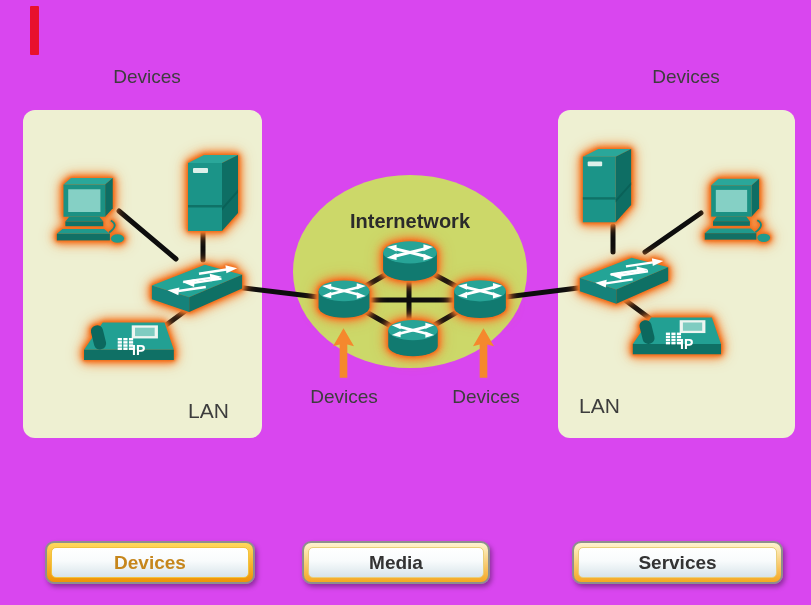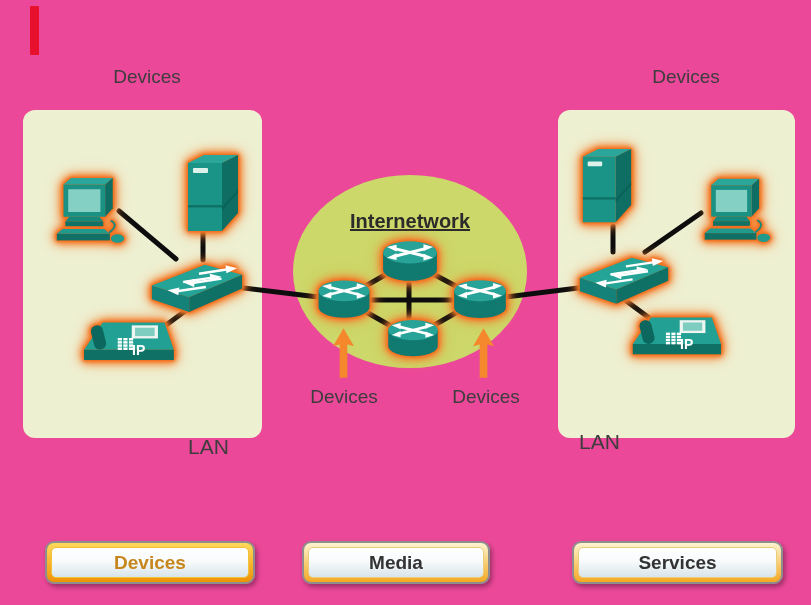--- a/index.html
+++ b/index.html
@@ -1,23 +1,23 @@
 <!DOCTYPE html>
 <html><head>
 <meta charset="utf-8">
 <style>
   html,body{margin:0;padding:0;background:#fff;}
-  #stage{position:relative;width:811px;height:605px;background:#ec4899;overflow:hidden;
+  #stage{position:relative;width:811px;height:605px;background:#d946ef;overflow:hidden;
          font-family:"Liberation Sans","DejaVu Sans",sans-serif;}
   .abs{position:absolute;}
   .lan-panel{background:#eef0d2;border-radius:12px;}
   .ellipse{background:#ccd869;border-radius:50%;}
   .lbl{color:#3d3d3d;font-size:19px;text-align:center;}
-  .lbl-lan{color:#3d3d3d;font-size:21px;margin-top:36px;}
-  .lbl-inet{color:#2b2b2b;font-size:20px;font-weight:bold;text-align:center;text-decoration:underline;}
+  .lbl-lan{color:#3d3d3d;font-size:21px;}
+  .lbl-inet{color:#2b2b2b;font-size:20px;font-weight:bold;text-align:center;}
   .glow{filter:drop-shadow(0 0 1px #f1701f) drop-shadow(0 0 1px #f1701f)
                drop-shadow(0 0 2px #f26f1e) drop-shadow(0 0 3px #f58434)
                drop-shadow(0 0 6px rgba(243,130,50,.9));}
   .redbar{background:#e8112d;border-radius:1px;}
   .ip-badge{position:absolute;color:#fff;font-weight:bold;font-size:14px;line-height:1;}
   .btn{position:absolute;box-sizing:border-box;height:43px;border:2px solid #8e8e8e;
        border-radius:9px;padding:4px;background:linear-gradient(180deg,#fdf4d0,#f5a822);
        box-shadow:2px 3px 5px rgba(0,0,0,.35);cursor:pointer;}
   .btn-inner{box-sizing:border-box;height:100%;border:1px solid #e9cf7a;border-radius:5px;
        background:linear-gradient(180deg,#ffffff 0%,#f8fbfc 45%,#d8e4ea 100%);

